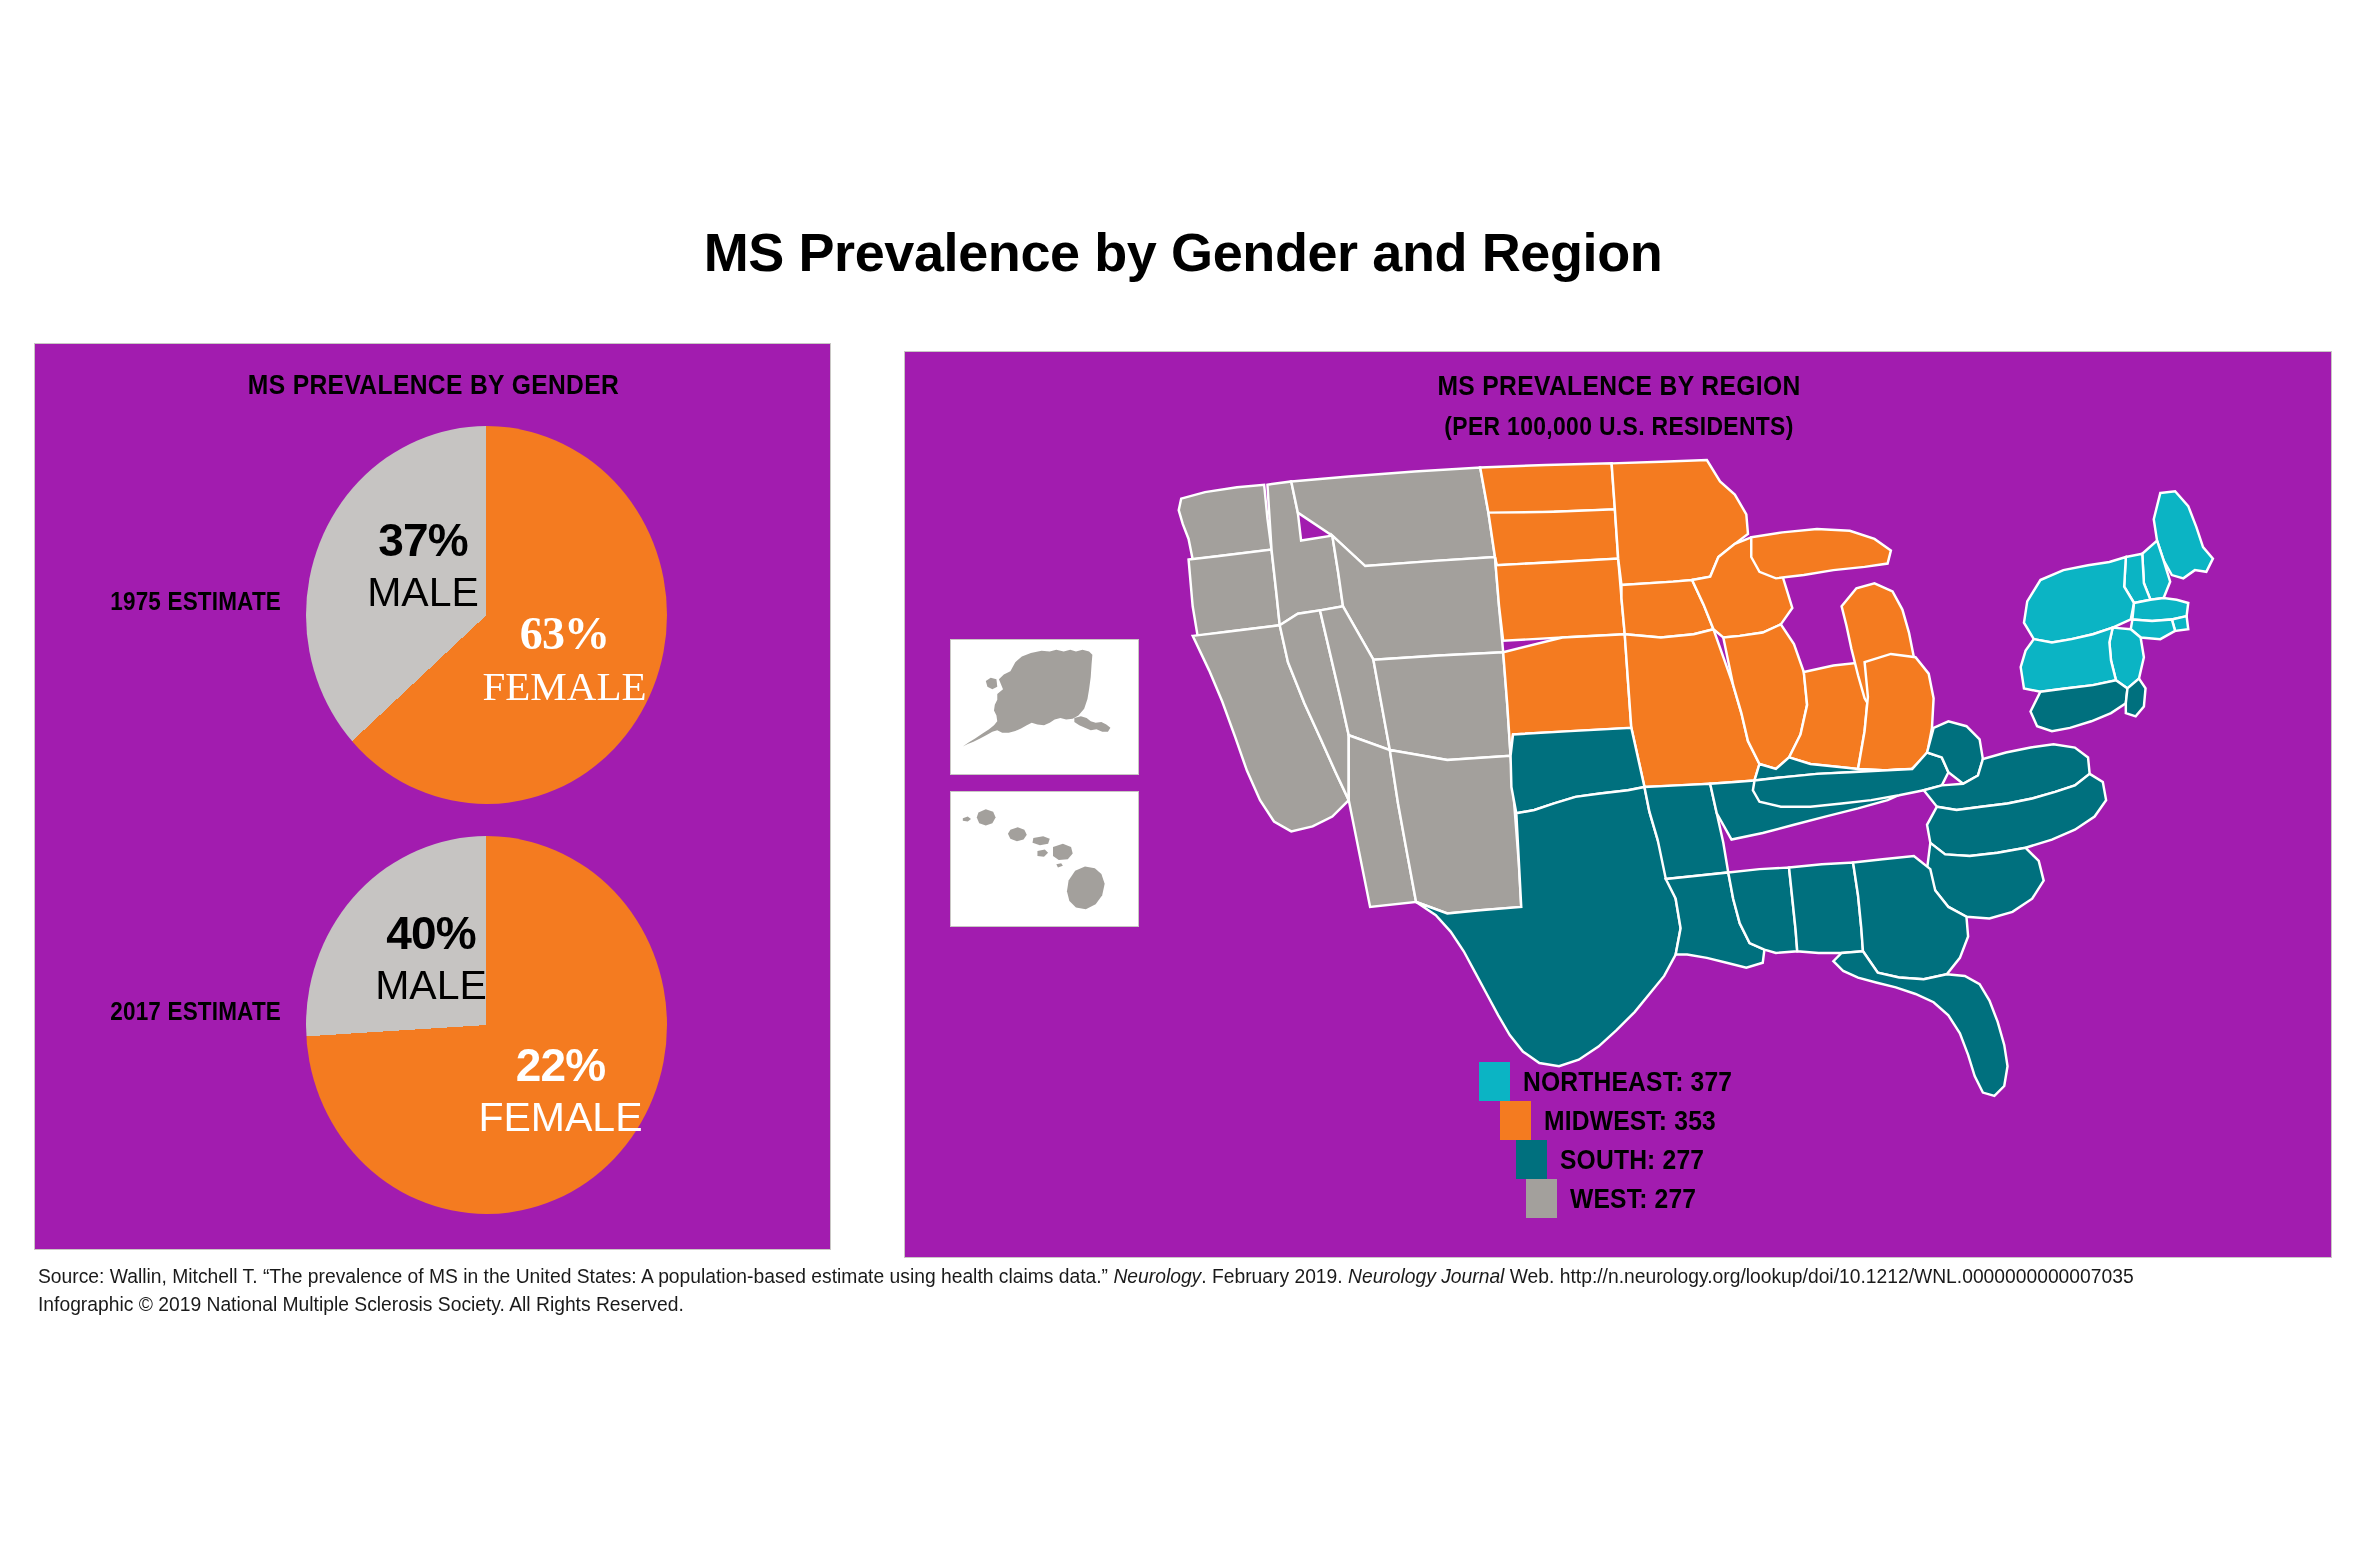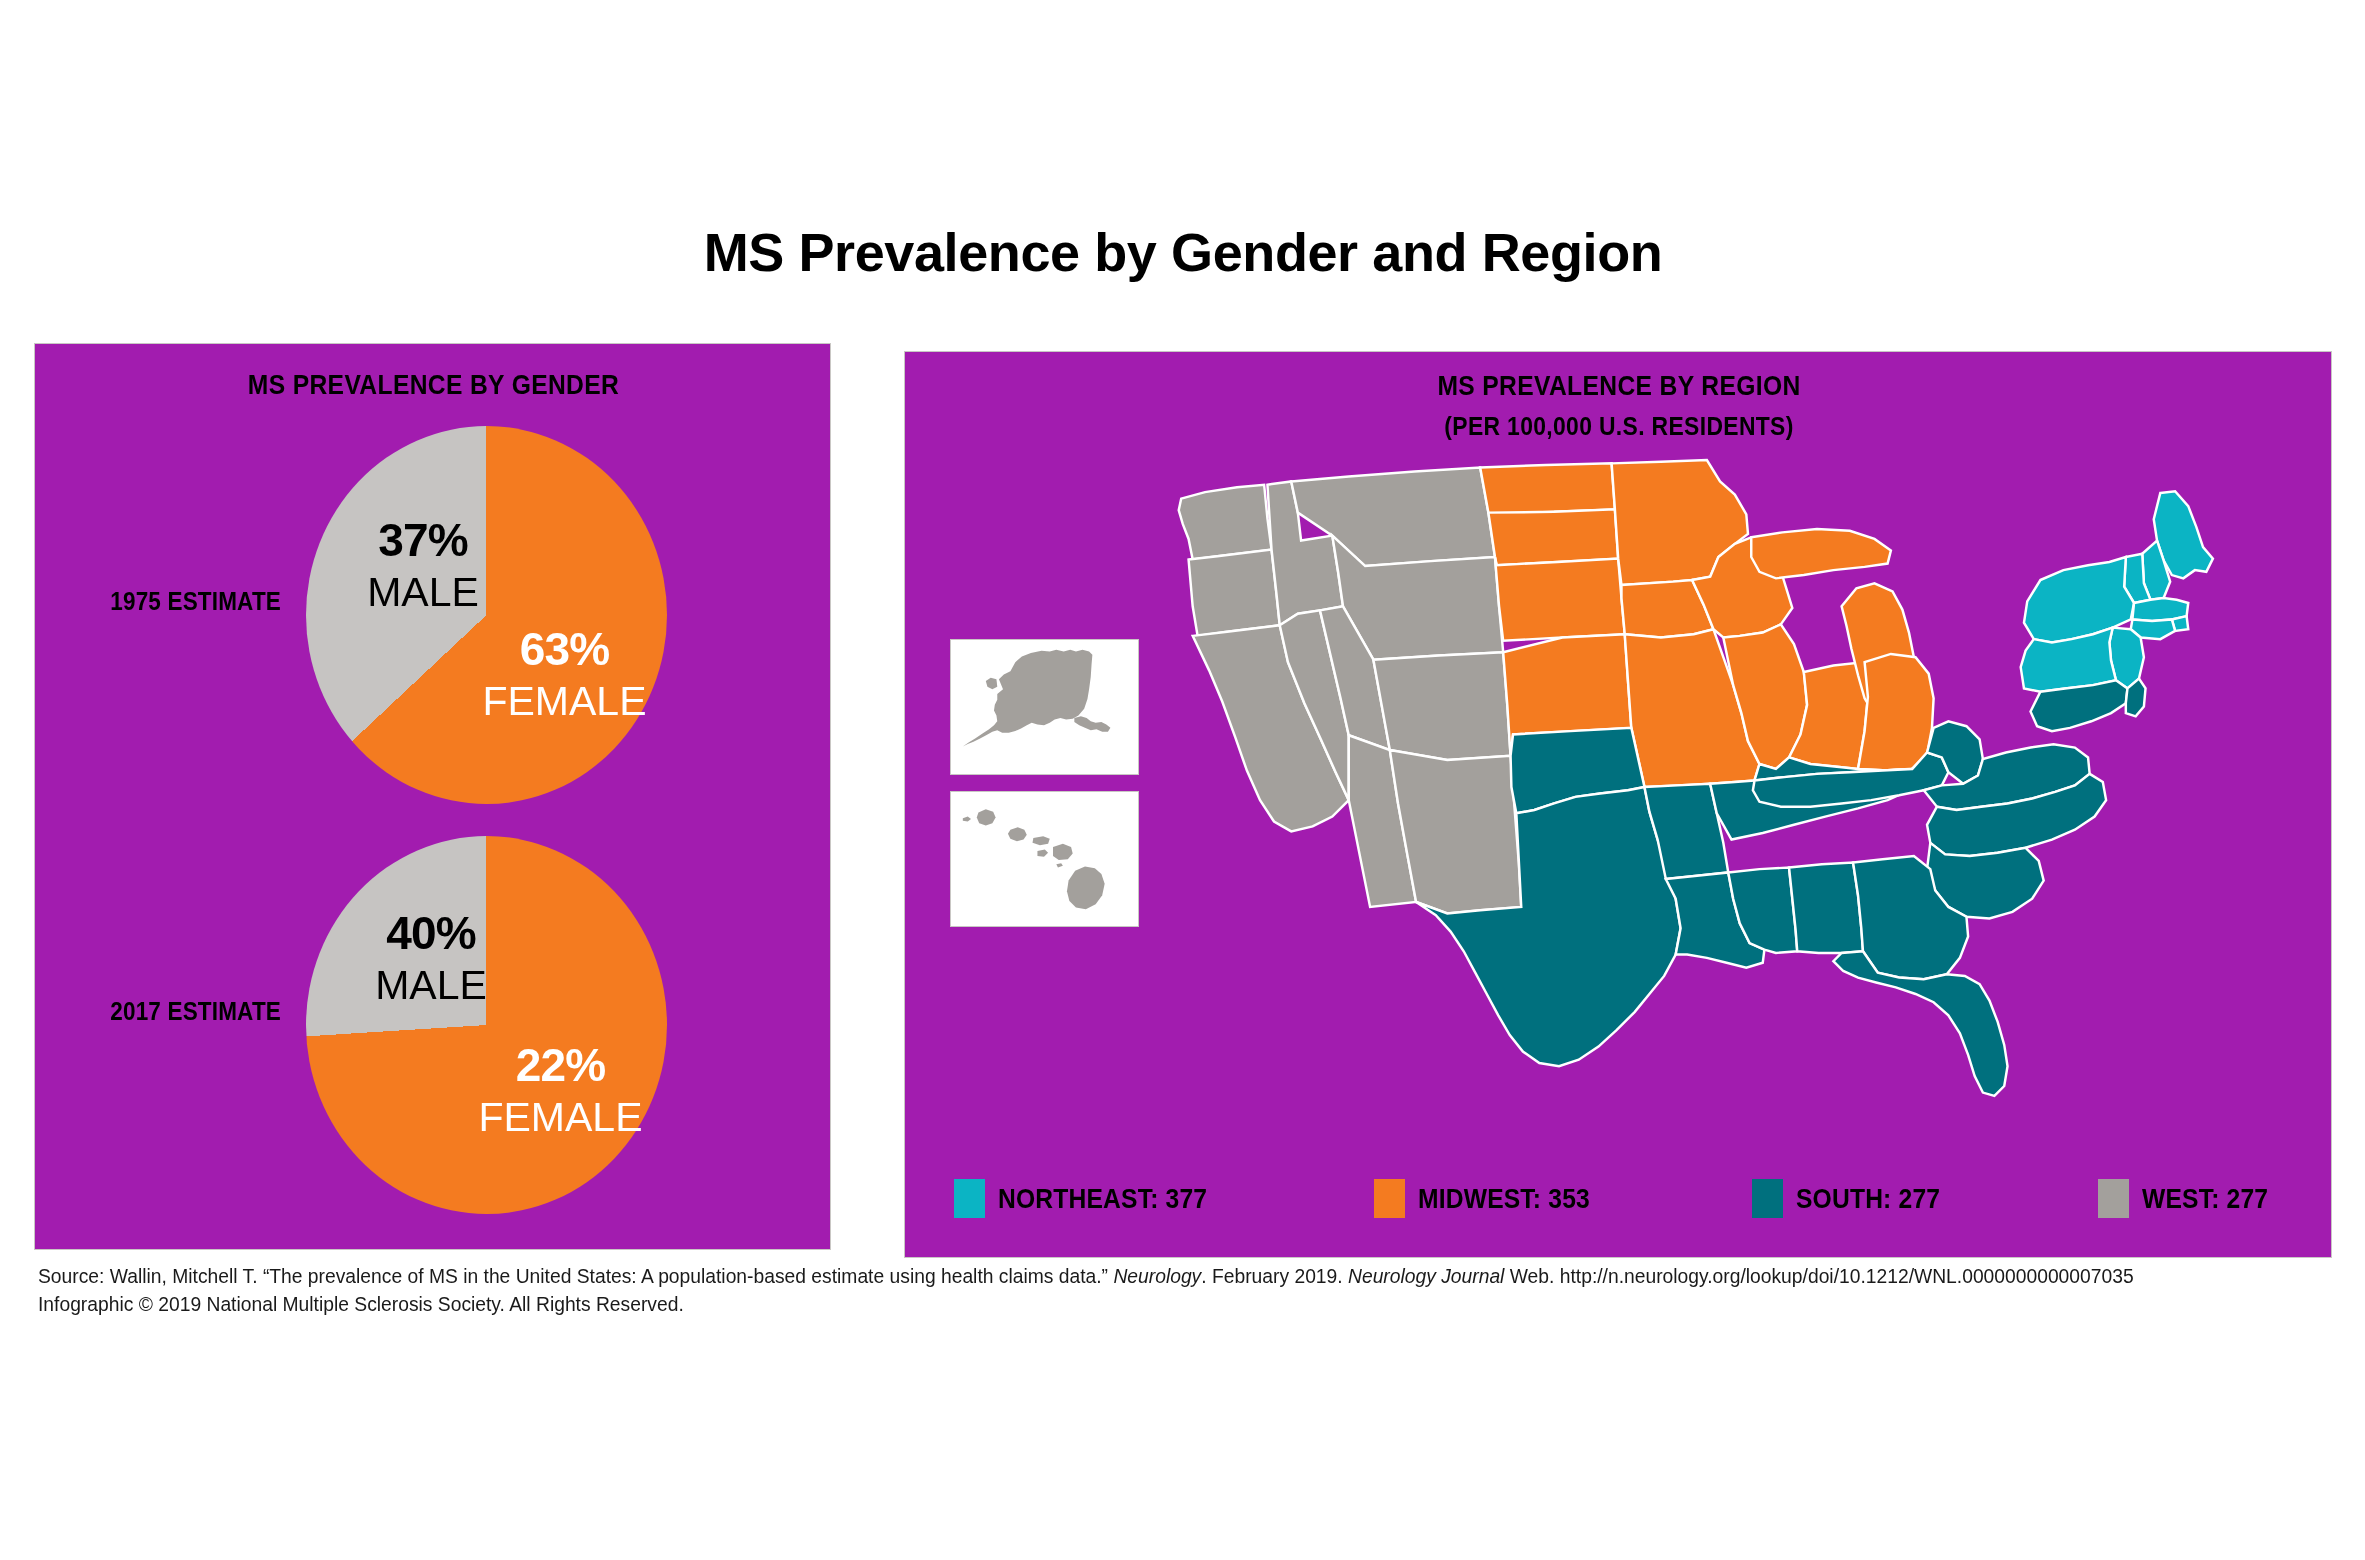--- a/index.html
+++ b/index.html
@@ -125,21 +125,21 @@
     font-size: 41px;
     font-weight: 400;
     letter-spacing: 0px;
     margin-top: 9px;
   }
   .pie-label.male { color: #000000; }
   .pie-label.female { color: #ffffff; }
 
   
   #pie-1975-male-label { left: 306px; top: 107px; width: 164px; }
-  #pie-1975-female-label { left: 435px; top: 216px; width: 189px; }
+  #pie-1975-female-label { left: 435px; top: 201px; width: 189px; font-family: Liberation Serif, serif; }
   
   #pie-2017-male-label { left: 314px; top: 90px; width: 164px; }
   #pie-2017-female-label { left: 431px; top: 222px; width: 189px; }
 
   
   #map-area {
     position: absolute;
     left: 0;
     top: 90px;
     width: 1428px;
@@ -157,20 +157,21 @@
   #hawaii-inset { left: 45px; top: 349px; width: 189px; height: 136px; }
   .inset-svg { position: absolute; left: 0; top: 0; }
 
   
   #map-legend {
     position: absolute;
     left: 49px;
     bottom: 39px;
     width: 1331px;
     display: flex;
+    flex-direction: column;
     align-items: center;
     justify-content: space-between;
   }
   .legend-item {
     display: flex;
     flex-direction: row;
     align-items: center;
   }
   .legend-swatch {
     width: 31px;

